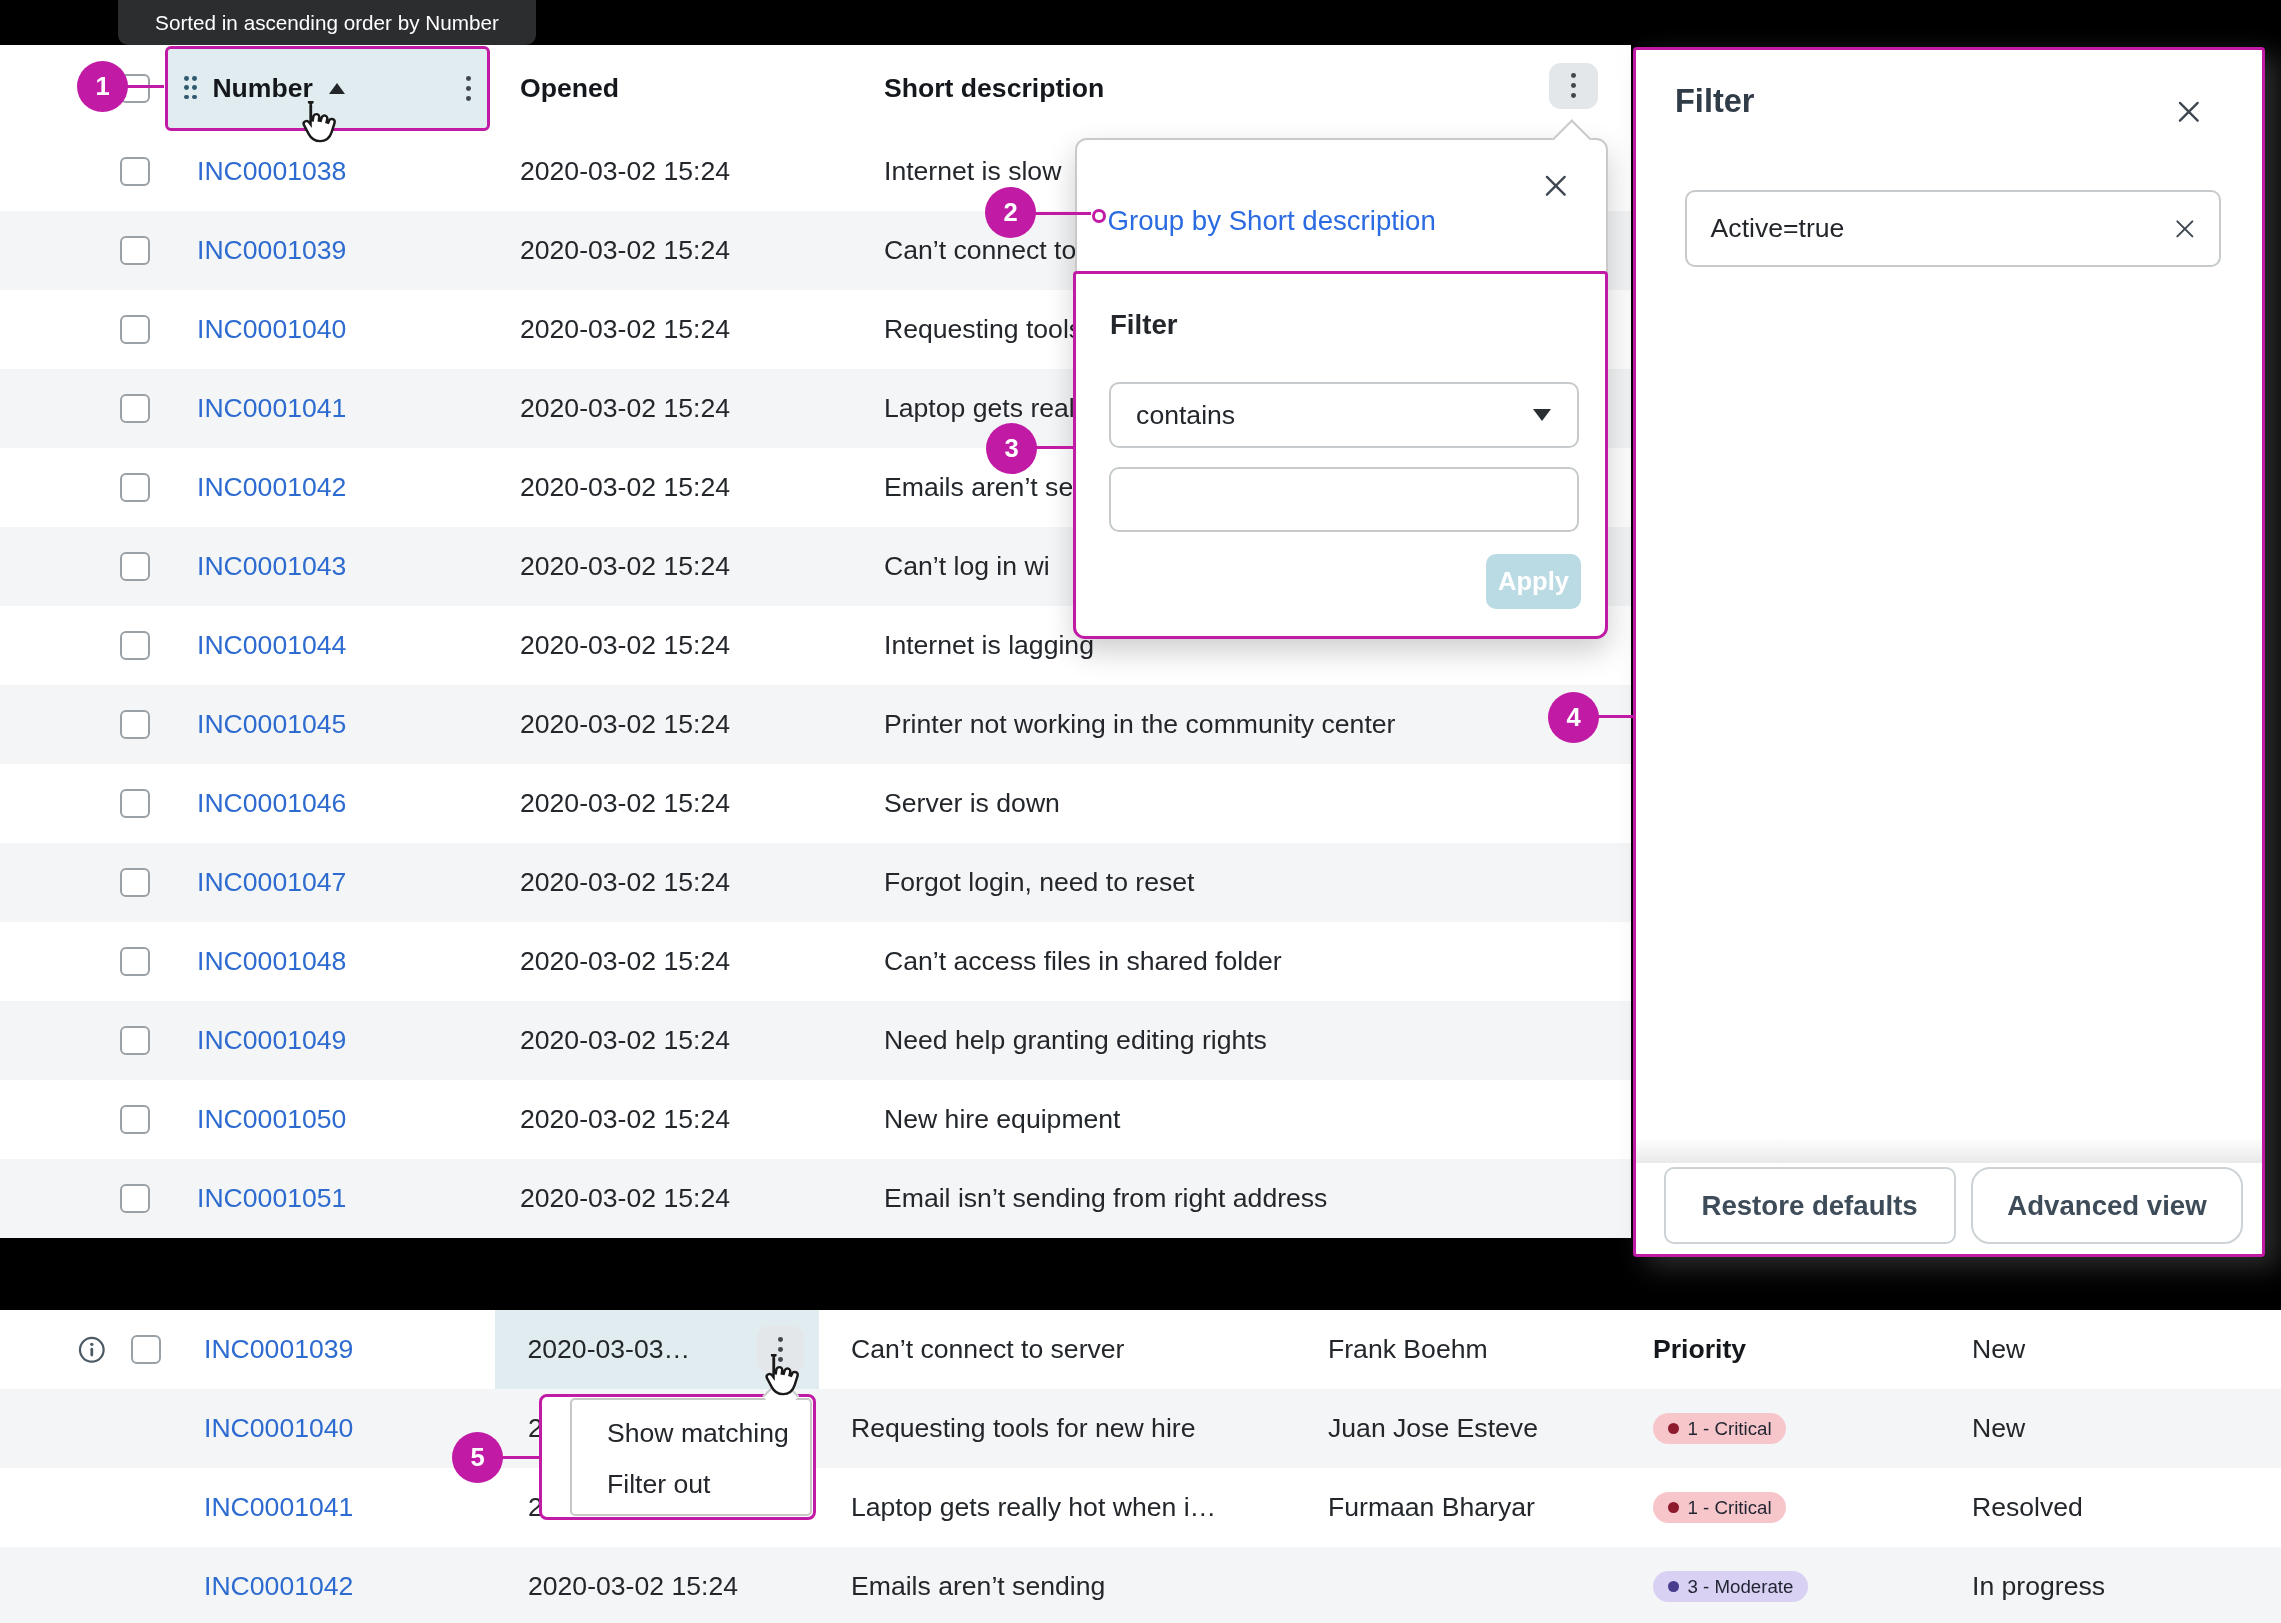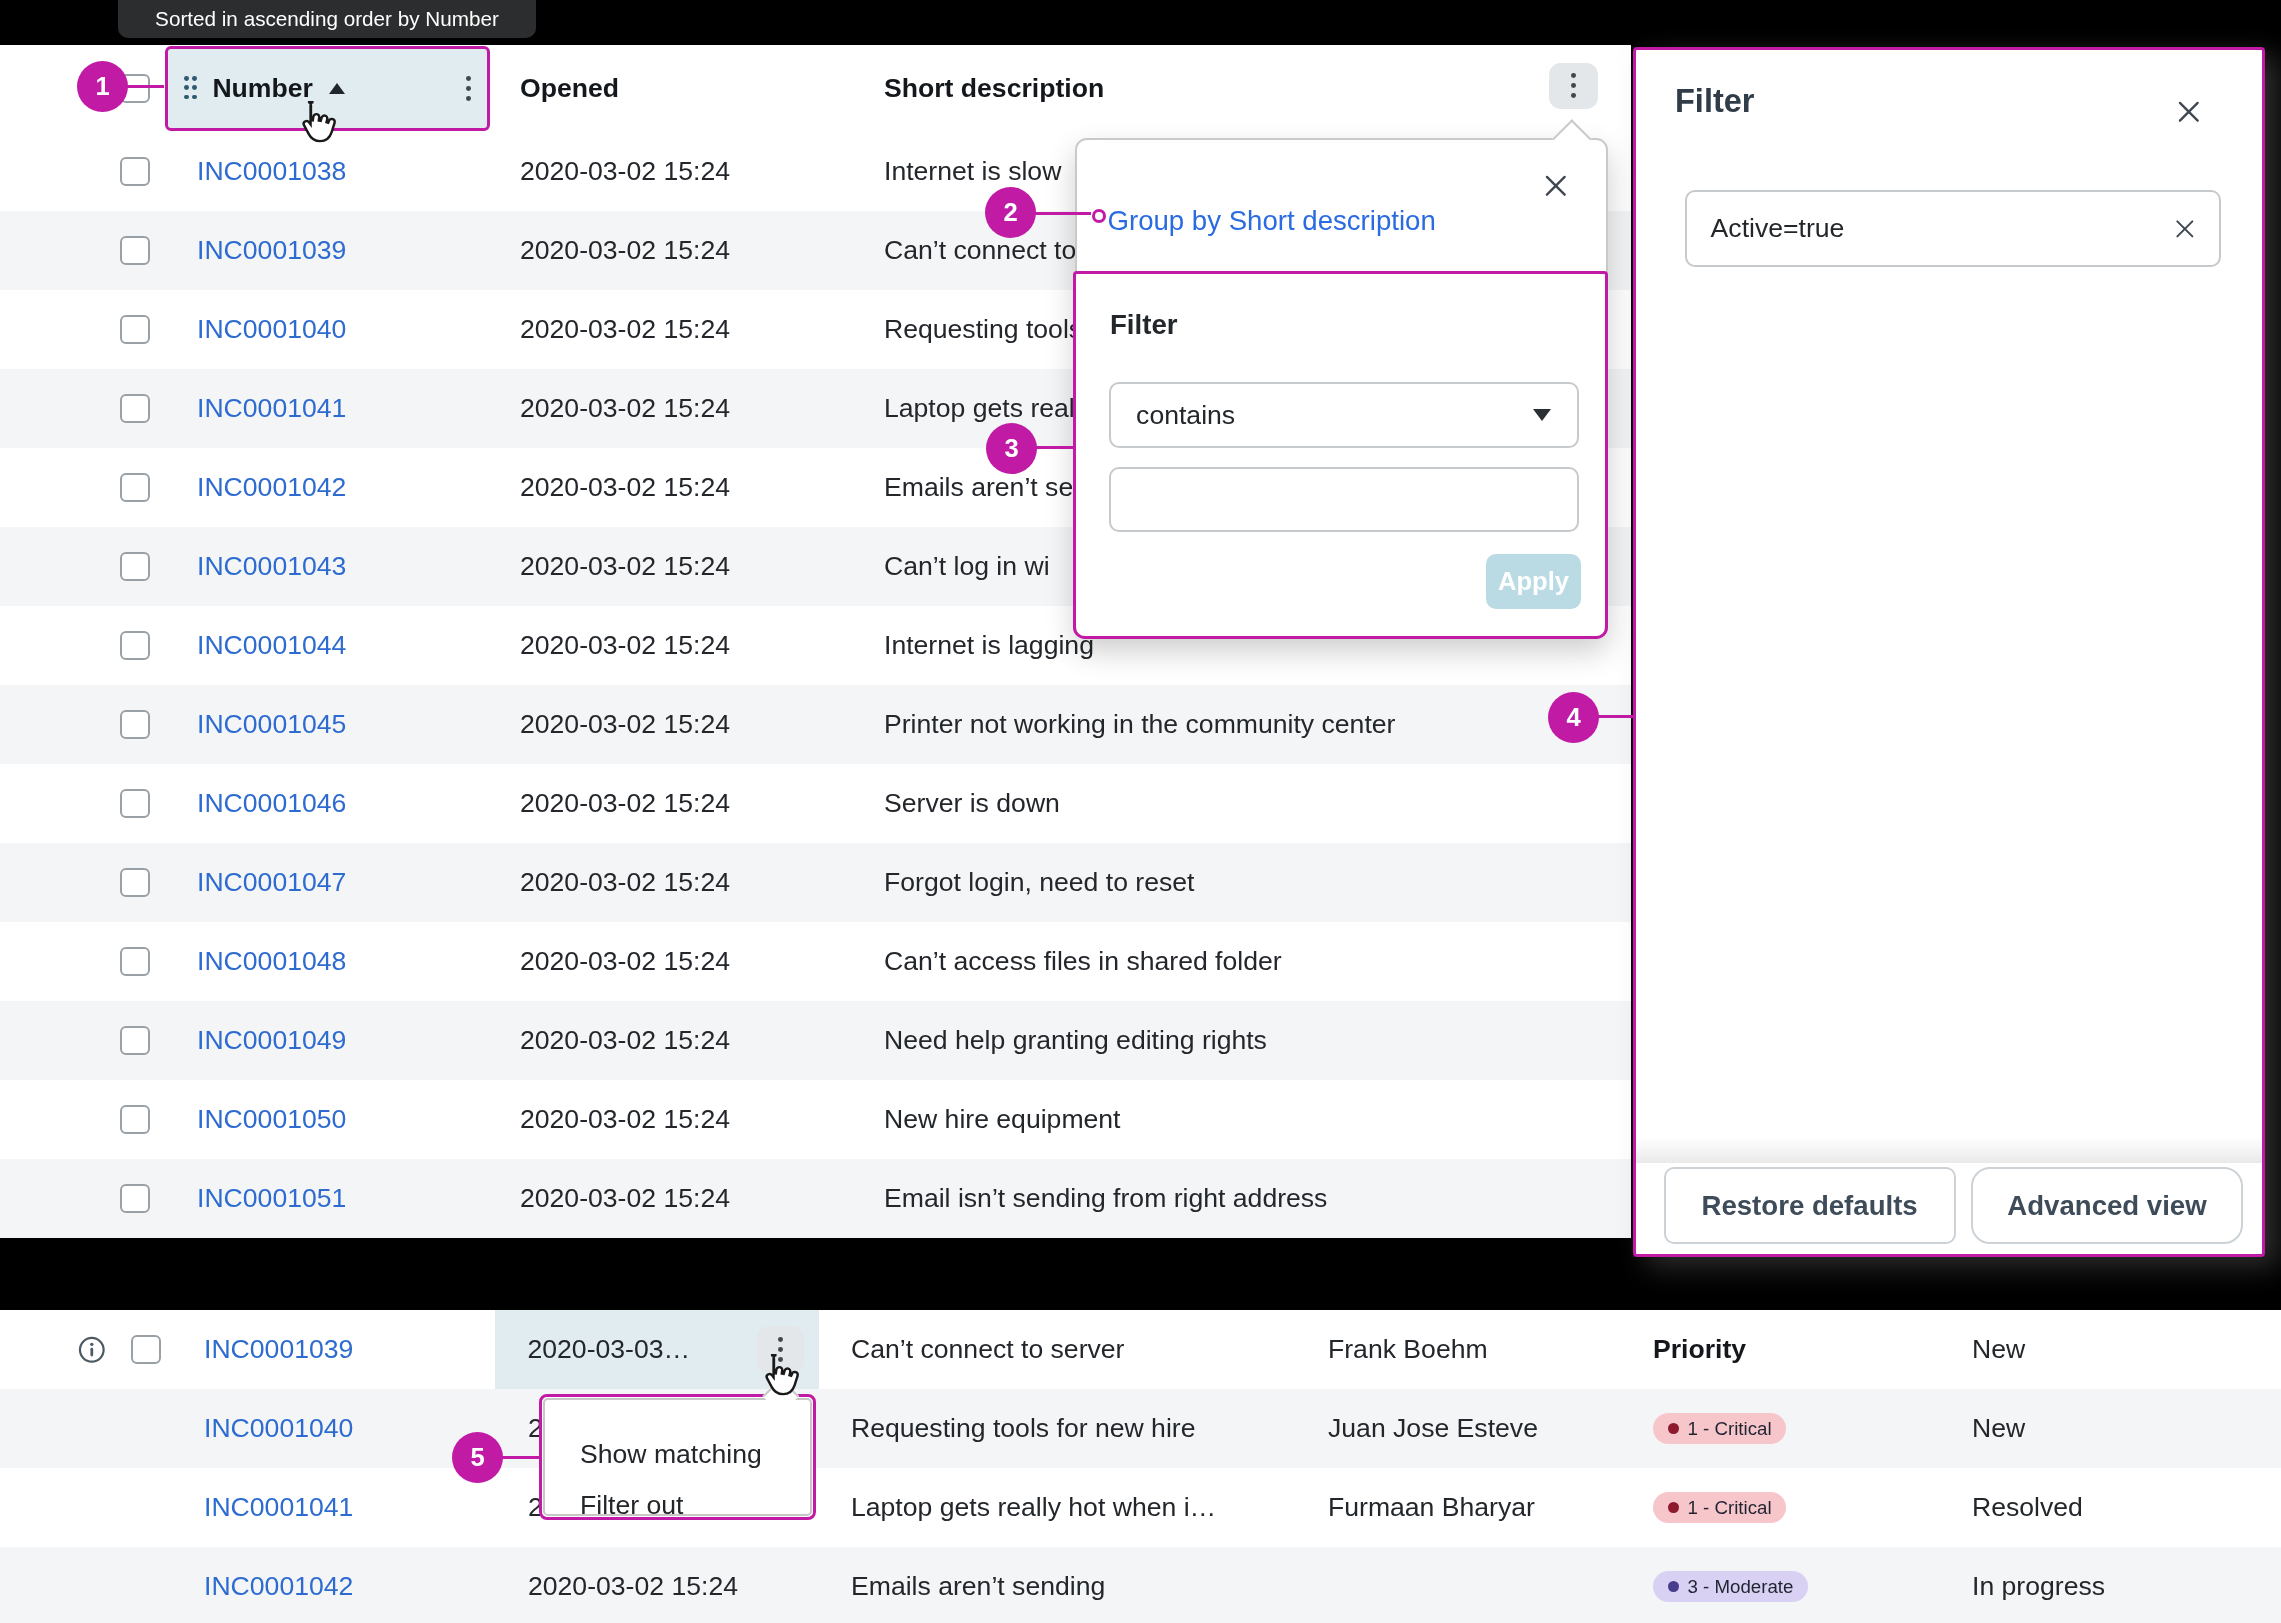--- a/index.html
+++ b/index.html
@@ -17,21 +17,21 @@
     --text:#23272b;
     --heading:#14181c;
     --slate:#3e4c59;
   }
   *{margin:0;padding:0;box-sizing:border-box;}
   html,body{width:2281px;height:1623px;}
   body{background:#000;font-family:"Liberation Sans","DejaVu Sans",sans-serif;color:var(--text);overflow:hidden;position:relative;}
   .abs{position:absolute;}
 
   
-  .tooltip{left:118px;top:0;width:418px;height:38px;background:var(--tooltip);color:#fff;
+  .tooltip{left:118px;top:0;width:418px;height:45px;background:var(--tooltip);color:#fff;
     border-radius:0 0 9.9px 9.9px;display:flex;align-items:center;justify-content:center;
     font-size:20.7px;z-index:60;}
 
   
   .top-table{left:0;top:45px;width:1631px;height:1190px;background:#fff;z-index:1;}
   .thead{position:absolute;left:0;top:0;width:100%;height:87px;background:#fff;}
   .hcell{font-weight:700;font-size:26.6px;color:var(--heading);position:absolute;top:0;height:87px;display:flex;align-items:center;}
   .hl-cell{position:absolute;left:165px;top:1px;width:325px;height:85px;background:var(--hl);
     border:3px solid var(--accent);border-radius:5.9px;display:flex;align-items:center;padding:0 15.8px;}
   .drag-dots{width:12.8px;height:24.6px;display:flex;flex-wrap:wrap;gap:3px 3px;margin-right:15.8px;}
@@ -114,21 +114,21 @@
   .badge{display:inline-flex;align-items:center;gap:8.9px;height:31.5px;padding:0 14.8px;border-radius:15.8px;font-size:18.7px;color:#1f2430;}
   .badge i{width:10.8px;height:10.8px;border-radius:50%;}
   .badge.critical{background:var(--crit-bg);}
   .badge.critical i{background:var(--crit-dot);}
   .badge.moderate{background:var(--mod-bg);}
   .badge.moderate i{background:var(--mod-dot);}
 
   
   .row-menu{left:539px;top:1394px;width:277px;height:126px;background:#fff;border:3px solid var(--accent);
     border-radius:7.9px;z-index:30;}
-  .row-menu-inner{position:absolute;inset:1px;border:2px solid #c7c7c7;border-radius:4.9px;padding-top:29px;}
+  .row-menu-inner{position:absolute;inset:1px;border:2px solid #c7c7c7;border-radius:4.9px;padding-top:8px;margin-left:27px;}
   .menu-item{height:51px;line-height:51px;padding-left:35px;font-size:26.6px;color:var(--text);white-space:nowrap;}
   .menu-caret{left:768px;top:1383px;width:25.6px;height:25.6px;z-index:31;}
 
   
   .callout{width:51px;height:51px;border-radius:50%;background:var(--accent);color:#fff;font-size:25.6px;font-weight:700;
     display:flex;align-items:center;justify-content:center;z-index:40;}
   .cline{height:3px;background:var(--accent);z-index:39;}
   .co1{left:77px;top:61px;}   .ln1{left:126px;top:85px;width:38px;}
   .co2{left:985px;top:187px;}.ln2{left:1034px;top:212px;width:57px;}
   .co3{left:986px;top:423px;}.ln3{left:1035px;top:446px;width:39px;}

